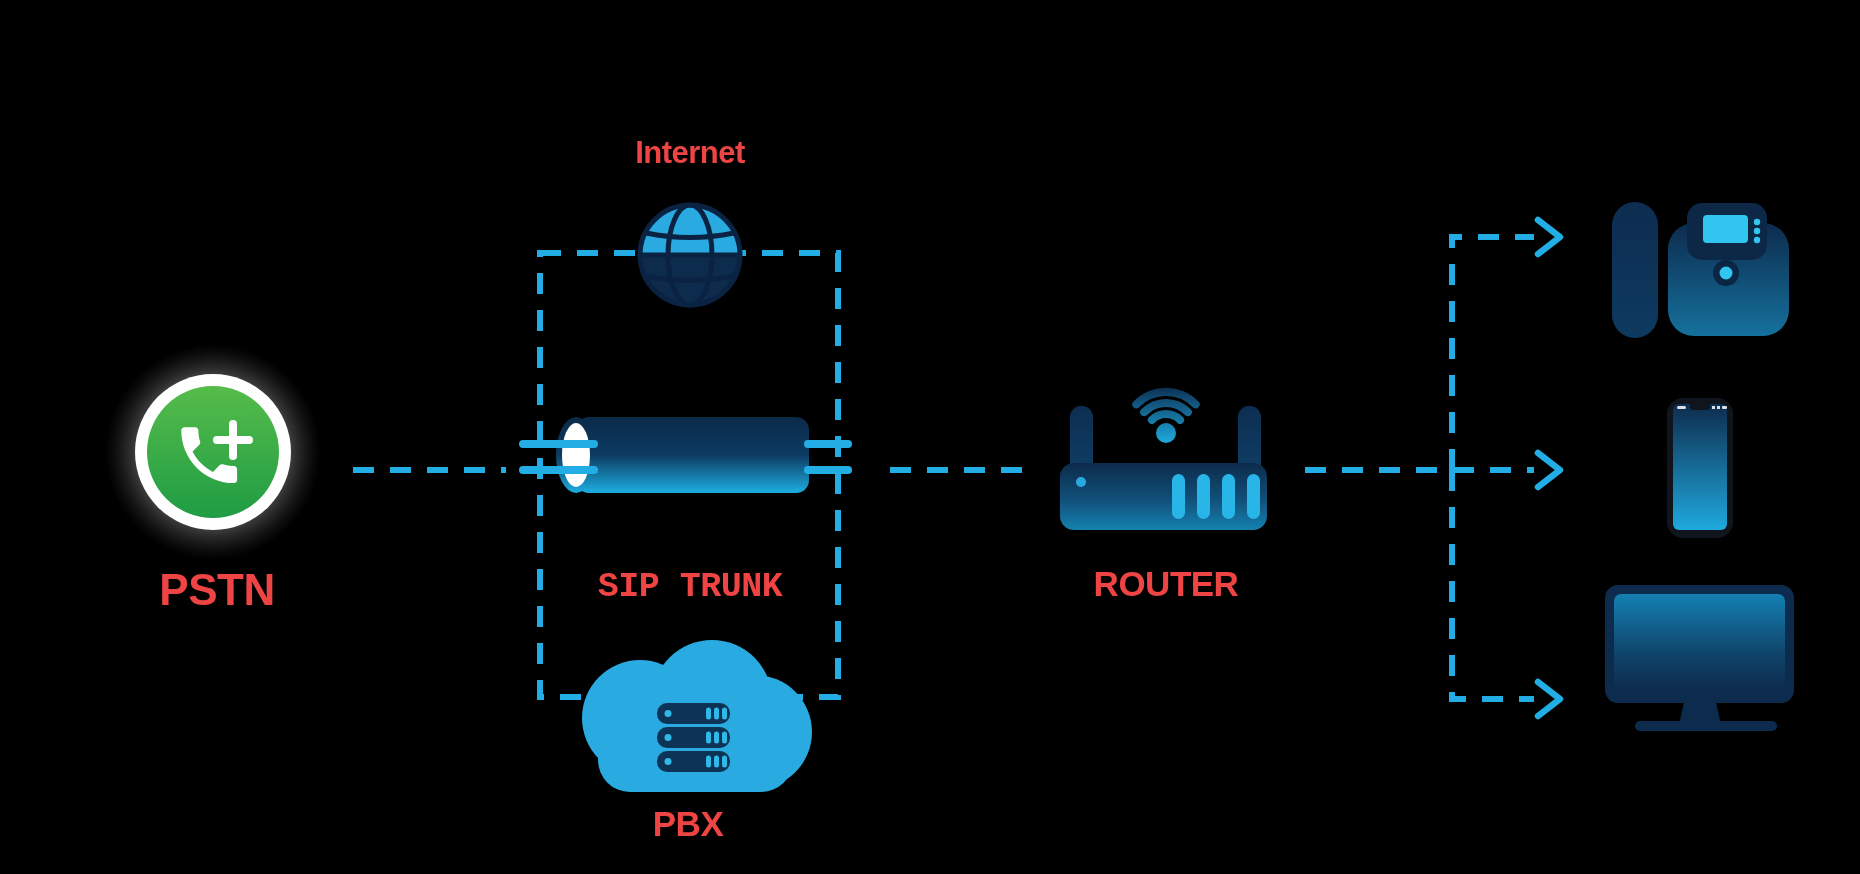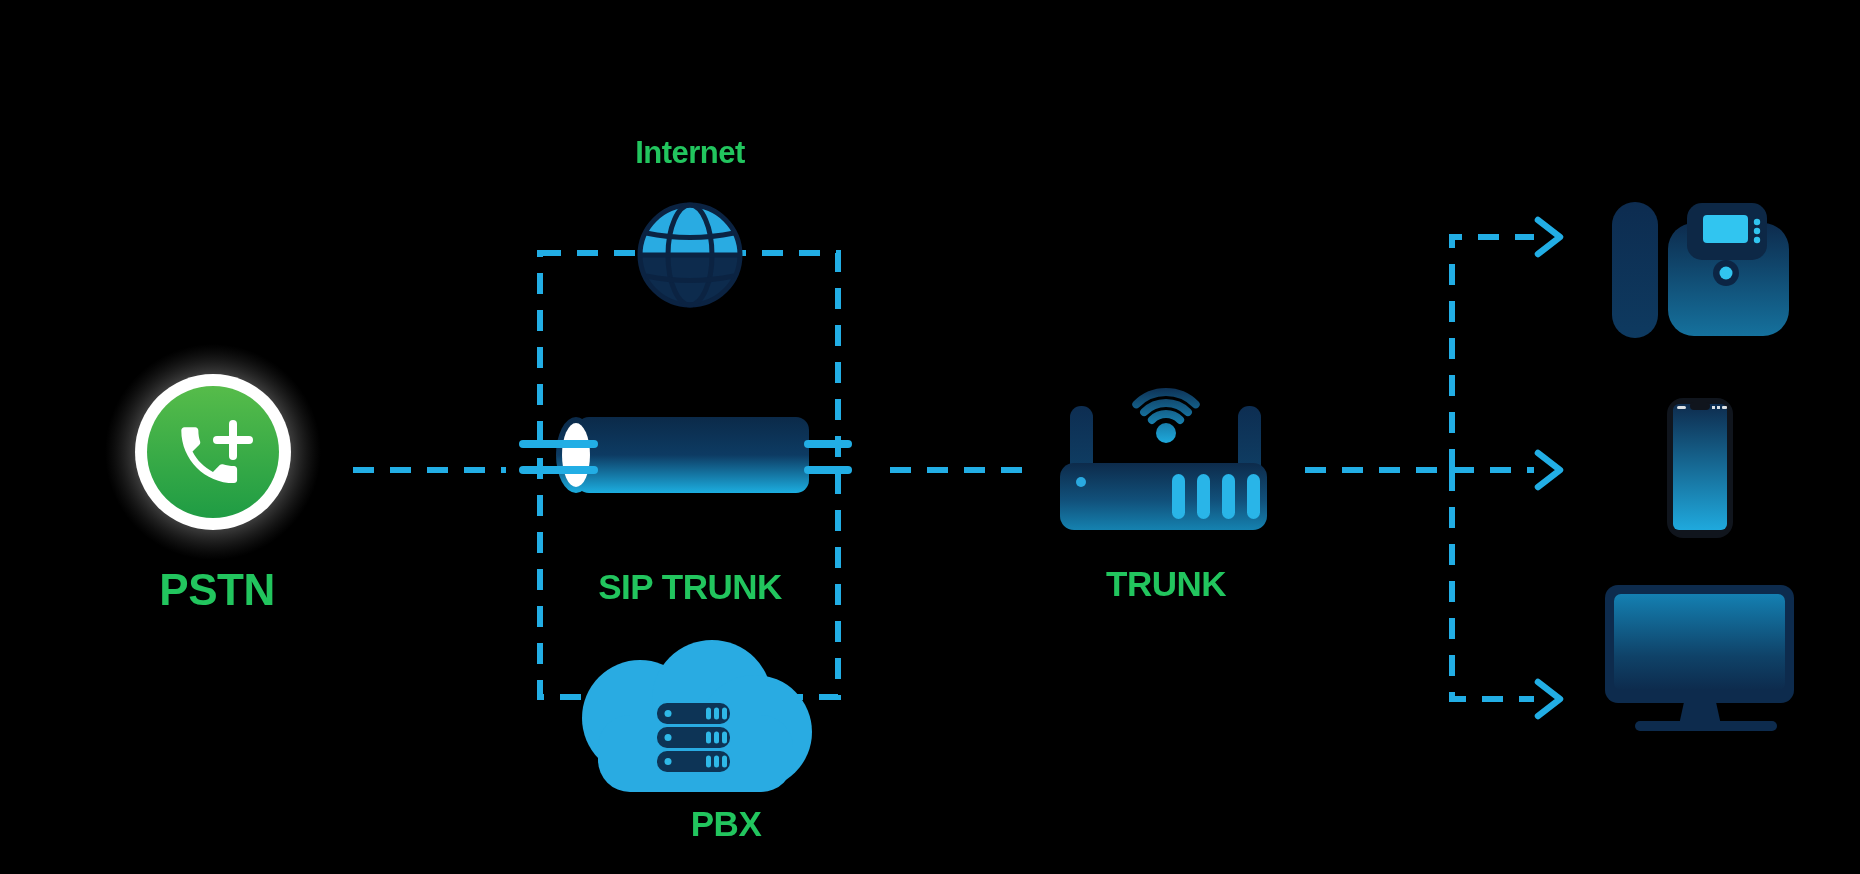--- a/index.html
+++ b/index.html
@@ -1,25 +1,25 @@
 <!DOCTYPE html>
 <html><head>
 <meta charset="utf-8">
 <style>
   html,body{margin:0;padding:0;background:#000;}
   #canvas{position:relative;width:1860px;height:874px;background:#000;overflow:hidden;
           font-family:"Liberation Sans",sans-serif;}
   #scene{position:absolute;left:0;top:0;}
-  .label{position:absolute;font-weight:bold;color:#22c55e;text-align:center;
+  .label{position:absolute;font-weight:bold;color:#ef4444;text-align:center;
          letter-spacing:-0.5px;line-height:1.1;user-select:none;}
   .lbl-internet{left:565px;top:136px;width:250px;font-size:31px;}
   .lbl-pstn{left:92px;top:566px;width:250px;font-size:44px;}
-  .lbl-siptrunk{left:540px;top:568px;width:300px;font-size:35px;}
+  .lbl-siptrunk{left:540px;top:568px;width:300px;font-size:35px;font-family:Liberation Mono, monospace;}
   .lbl-router{left:1016px;top:565px;width:300px;font-size:35px;}
-  .lbl-pbx{left:601px;top:805px;width:250px;font-size:35px;}
+  .lbl-pbx{left:563px;top:805px;width:250px;font-size:35px;}
   .dashline{fill:none;stroke:#22AEE5;stroke-width:6;stroke-dasharray:21 16;}
   .arrowhead{fill:none;stroke:#22AEE5;stroke-width:6.5;stroke-linecap:round;stroke-linejoin:round;}
   .cable{stroke:#22AEE5;stroke-width:8;stroke-linecap:round;}
   .gridline{fill:none;stroke:#0B2342;stroke-width:5;}
 </style>
 </head>
 <body>
 
 <div id="canvas">
 
@@ -193,16 +193,16 @@
         <line x1="217" y1="440" x2="249" y2="440"></line>
         <line x1="233" y1="424" x2="233" y2="456"></line>
       </g>
     </g>
   </g>
 </svg>
 
 <div class="label lbl-internet">Internet</div>
 <div class="label lbl-pstn">PSTN</div>
 <div class="label lbl-siptrunk">SIP TRUNK</div>
-<div class="label lbl-router">TRUNK</div>
+<div class="label lbl-router">ROUTER</div>
 <div class="label lbl-pbx">PBX</div>
 
 </div>
 
 </body></html>

